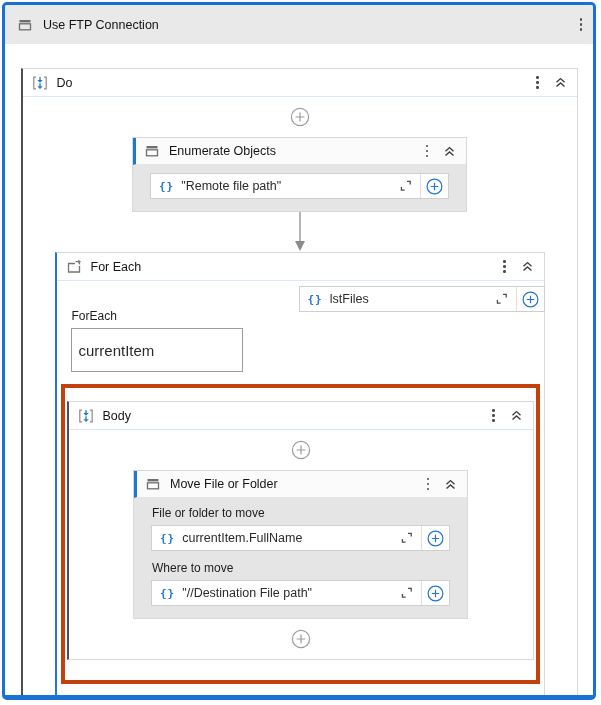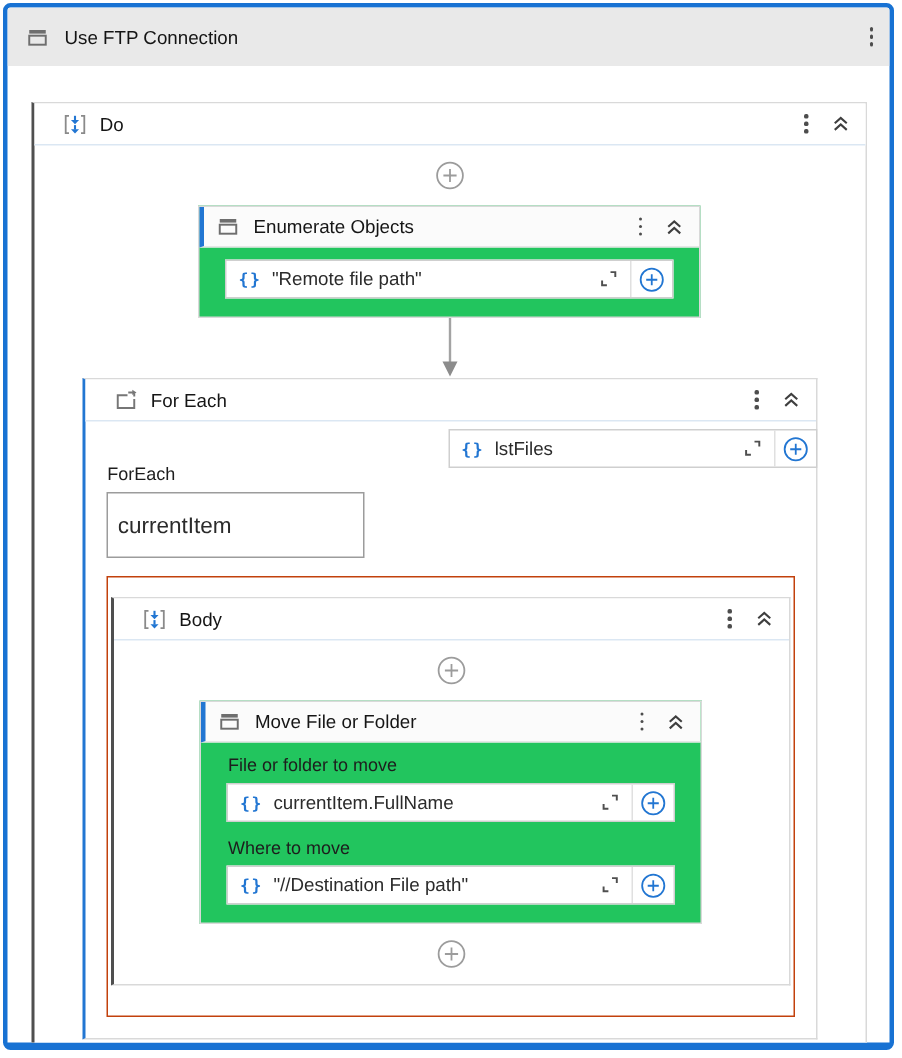--- a/index.html
+++ b/index.html
@@ -8,31 +8,31 @@
          border:3px solid #1872d3;border-bottom-width:5px;border-radius:5px;background:#fff;overflow:hidden;}
   
   .titlebar{height:39px;background:#e9e9e9;display:flex;align-items:center;gap:10px;padding:0 8px 0 12px;}
   .titlebar .title{font-size:12.5px;color:#141414;flex:1;}
   
   .canvas{padding-top:24px;}
   
   .scope{box-sizing:border-box;border:1px solid #d9d9d9;background:#fff;}
   .scope.dark-left{border-left:2px solid #4f4f4f;}
   .scope.blue-left{border-left:2px solid #2276d2;}
-  .scope-header{display:flex;align-items:center;height:27px;padding:0 8px 0 19px;gap:9px;
+  .scope-header{display:flex;align-items:center;height:27px;padding:0 8px 0 9px;gap:9px;
                 border-bottom:1px solid #dbe7f3;background:#fff;}
   .scope-title{font-size:12.5px;color:#151515;}
   .hdr-spacer{flex:1;}
   .hdr-controls{display:flex;align-items:center;gap:12px;padding-right:2px;}
   .dots{display:flex;flex-direction:column;gap:2.5px;padding:2px 3px;cursor:pointer;}
   .dots i{width:2.5px;height:2.5px;background:#4d4d4d;border-radius:50%;display:block;}
   
   .do-scope{width:557px;margin:0 auto;}
   
-  .card{width:335px;box-sizing:border-box;border:1px solid #d9d9d9;background:#22c55e;}
+  .card{width:335px;box-sizing:border-box;border:1px solid #d9d9d9;background:#e5e5e5;}
   .card-header{display:flex;align-items:center;height:26px;padding:0 8px;gap:9px;
                background:#fbfbfb;border-bottom:1px solid #e6e6e6;border-left:3px solid #2276d2;}
   .card-body{padding:8px 17px 12px;}
   .field-label{font-size:12px;color:#1d1d1d;margin:0 0 5px 1px;}
   .field-gap{height:10px;}
   
   .expr{display:flex;align-items:center;height:26px;box-sizing:border-box;border:1px solid #cfcfcf;background:#fff;}
   .expr .braces{color:#2276d2;font-weight:700;font-size:11px;padding:0 7px 0 8px;
                 font-family:"DejaVu Sans Mono",monospace;letter-spacing:1px;}
   .expr input{flex:1;border:0;outline:0;background:transparent;font-size:12.5px;color:#2b2b2b;
@@ -41,21 +41,21 @@
   .plus-cell{width:27px;align-self:stretch;border-left:1px solid #e0e0e0;display:flex;
              align-items:center;justify-content:center;cursor:pointer;}
   
   .plain-input{width:100%;height:44px;box-sizing:border-box;border:1px solid #9c9c9c;
                padding:0 7px;font-size:15px;color:#2b2b2b;font-family:"Liberation Sans",sans-serif;}
   
   .fe-fields{display:flex;gap:56px;padding:5px 32px 12px 14px;}
   .fe-col1{width:172px;flex:none;margin-top:23px;}
   .fe-col2{flex:1;}
   
-  .drop-zone{margin:0 14px 14px;border:1px solid #c2410c;padding:13px 2px 20px;}
+  .drop-zone{margin:0 4px 14px;border:4px solid #c2410c;padding:13px 2px 20px;}
   
   .plus-row{height:40px;display:flex;align-items:center;justify-content:center;}
   .arrow-block{height:40px;display:flex;align-items:flex-start;justify-content:center;}
   .center-col{display:flex;flex-direction:column;align-items:center;}
   .scope-footer{height:42px;display:flex;align-items:center;justify-content:center;}
   svg{display:block;}
 </style>
 </head>
 <body>
 

